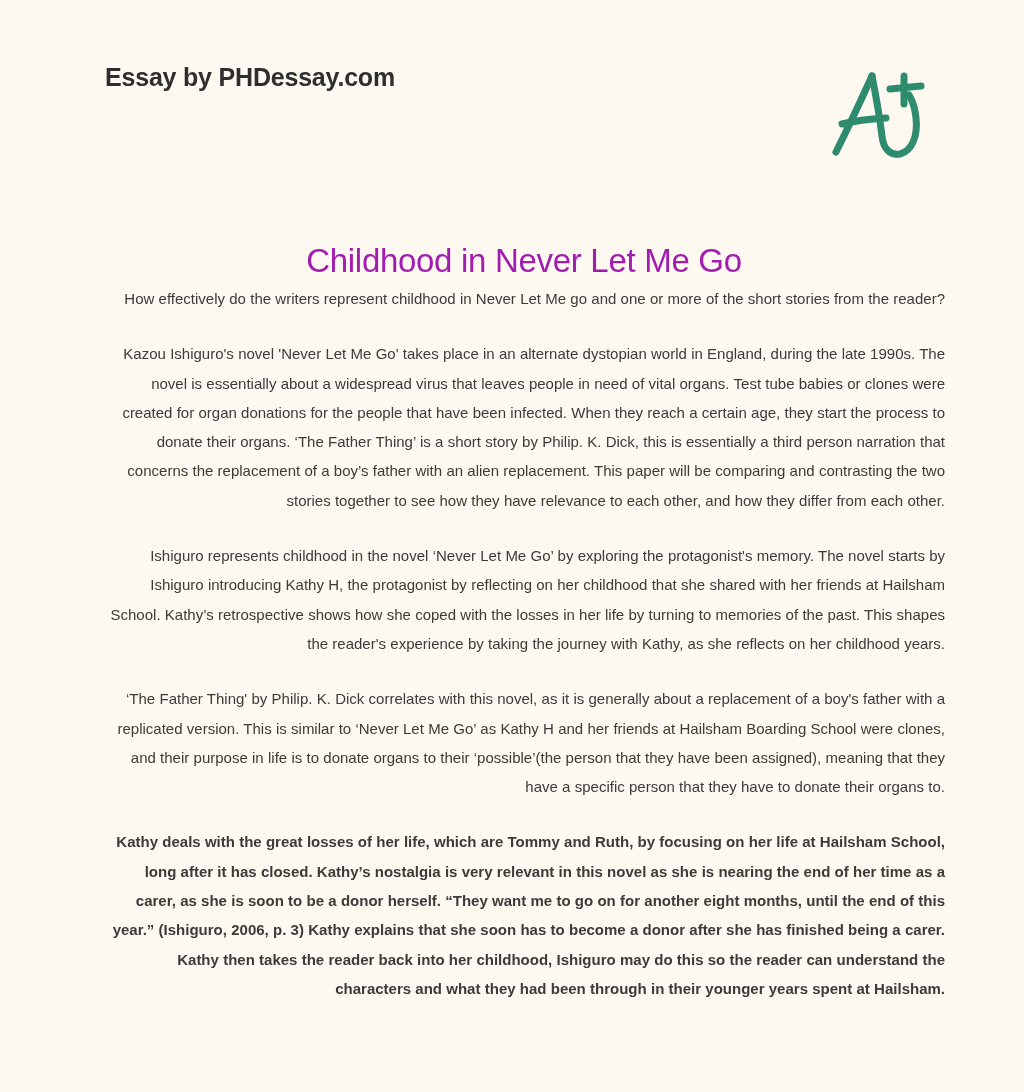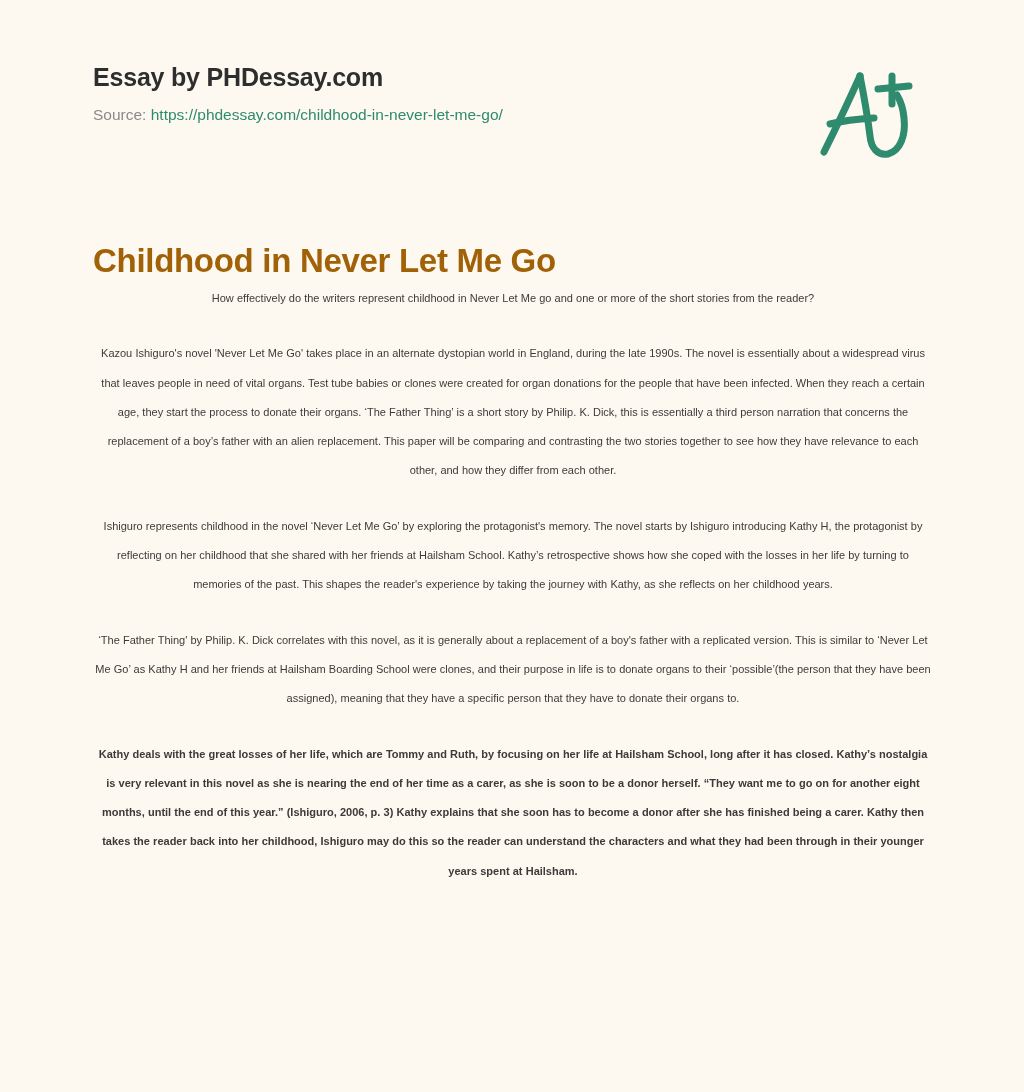--- a/index.html
+++ b/index.html
@@ -13,20 +13,21 @@
     font-family: "Liberation Sans", sans-serif;
     overflow: hidden;
     position: relative;
   }
 
   .page {
     position: relative;
     width: 1004px;
     height: 1092px;
     box-sizing: border-box;
+    margin-left: 12px;
   }
 
   
   .header {
     position: absolute;
     left: 93px;
     top: 62px;
     width: 838px;
   }
 
@@ -69,59 +70,56 @@
     height: 105px;
   }
 
   
   .doc-title {
     position: absolute;
     left: 93px;
     top: 218px;
     width: 838px;
     font-size: 33px;
-    font-weight: bold;
-    color: #a16207;
+    font-weight: normal;
+    color: #a21caf;
     letter-spacing: -0.3px;
     line-height: 1.25;
+    text-align: center;
   }
 
   
   .body-content {
     position: absolute;
     left: 93px;
     top: 284px;
     width: 840px;
   }
 
   .body-content p {
     margin: 0 0 26px 0;
-    font-size: 11px;
+    font-size: 15px;
     line-height: 29.3px;
     color: #3d3a38;
-    text-align: center;
+    text-align: right;
     word-spacing: 0.1px;
   }
 
   .body-content p:last-child {
     margin-bottom: 0;
     font-weight: bold;
   }
 </style>
 </head>
 <body>
 
 <div class="page">
 
   <div class="header">
     <div class="brand-line">Essay by PHDessay.com</div>
-    <div class="source-line">
-      <span class="source-label">Source:</span>
-      <span class="source-url">https://phdessay.com/childhood-in-never-let-me-go/</span>
-    </div>
   </div>
 
   <div class="logo">
     <svg viewBox="0 0 110 105" xmlns="http://www.w3.org/2000/svg">
       <g fill="none" stroke="#2e8b6e" stroke-linecap="round" stroke-linejoin="round">
 
         <path d="M12 92 C 22 72, 38 38, 48 16" stroke-width="7"></path>
 
         <path d="M48 16 C 52 36, 56 60, 58 76 C 59 88, 66 96, 76 94 C 88 91, 94 76, 92 58 C 91 47, 88 40, 85 35" stroke-width="7"></path>
 

